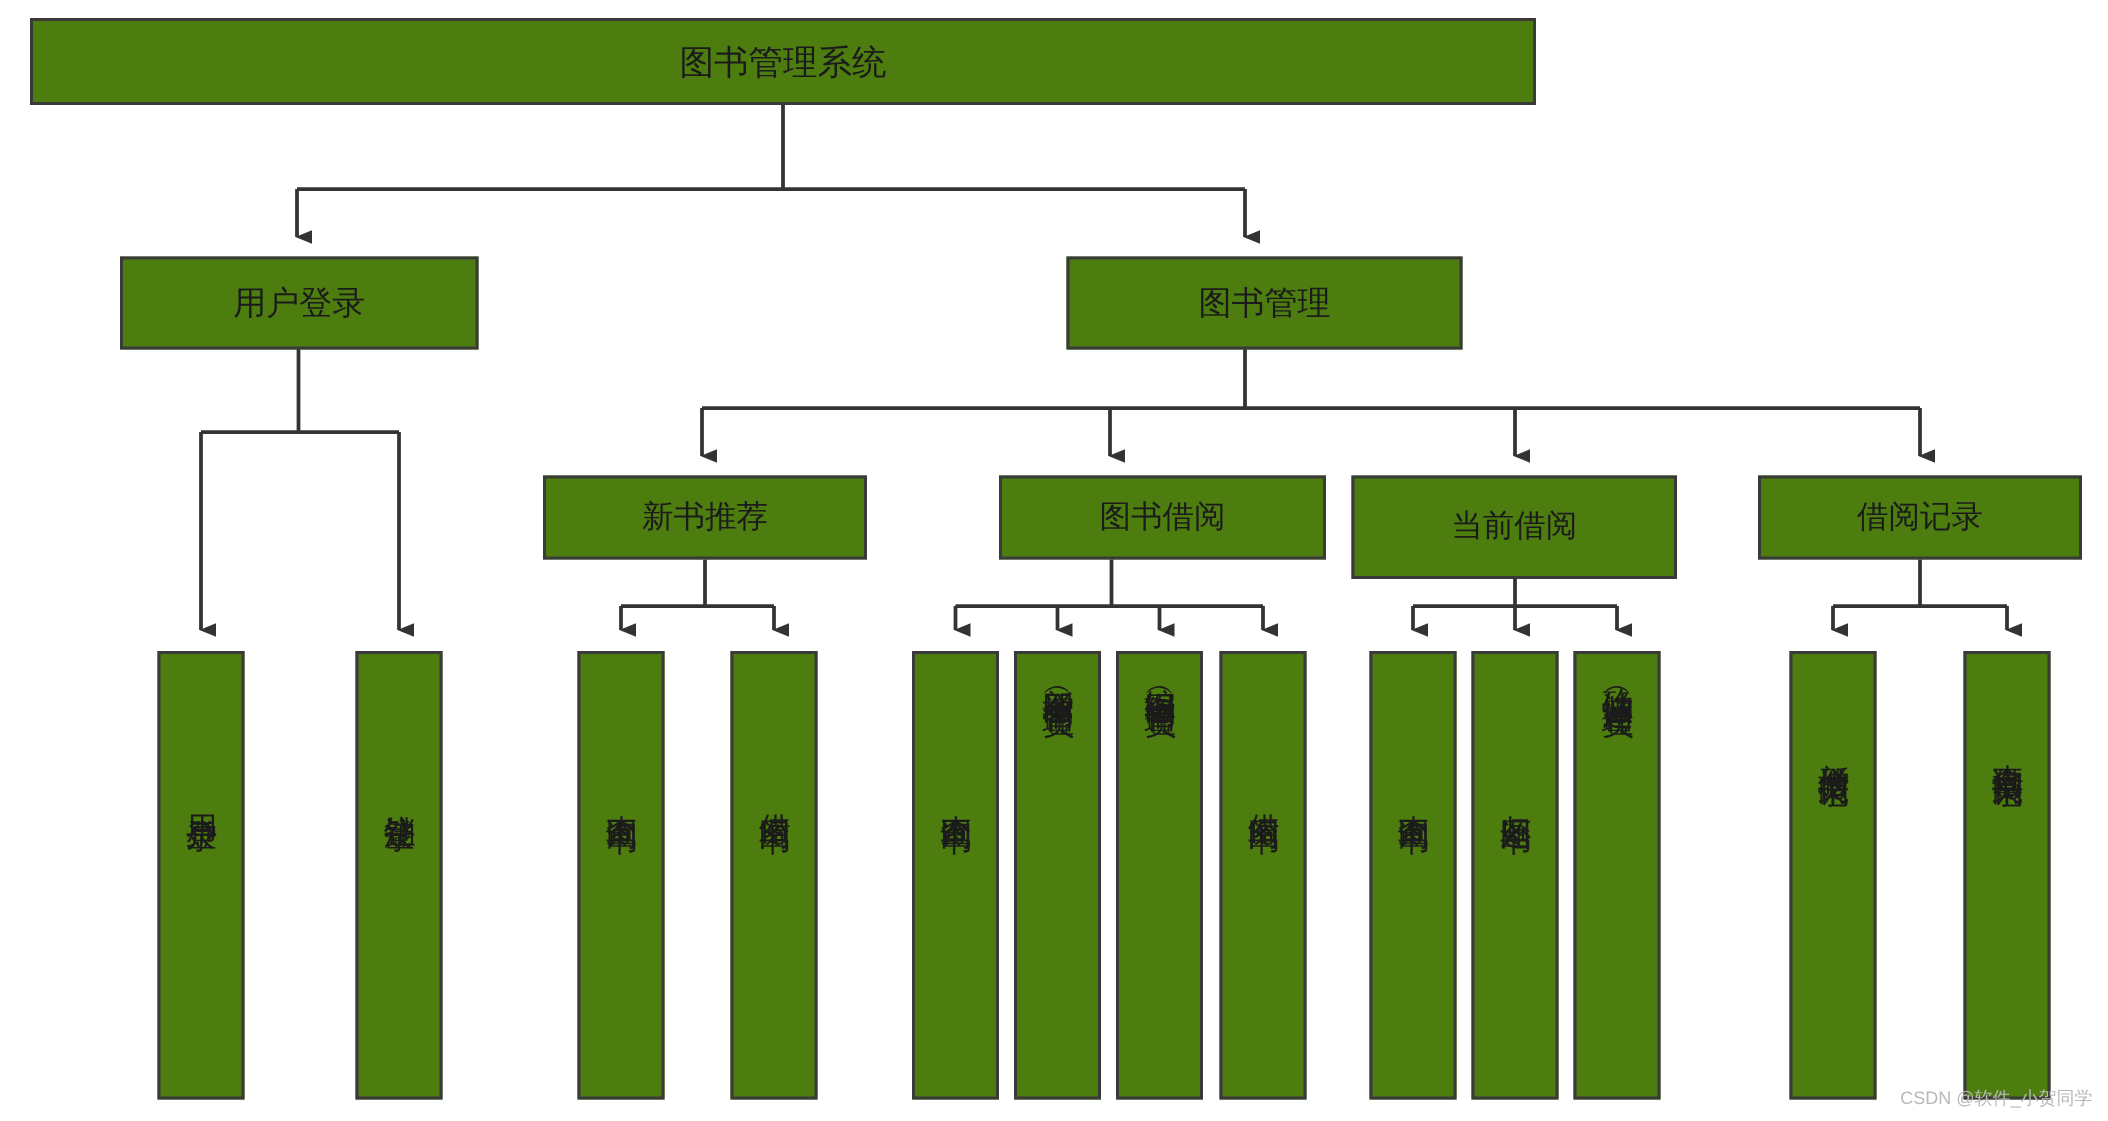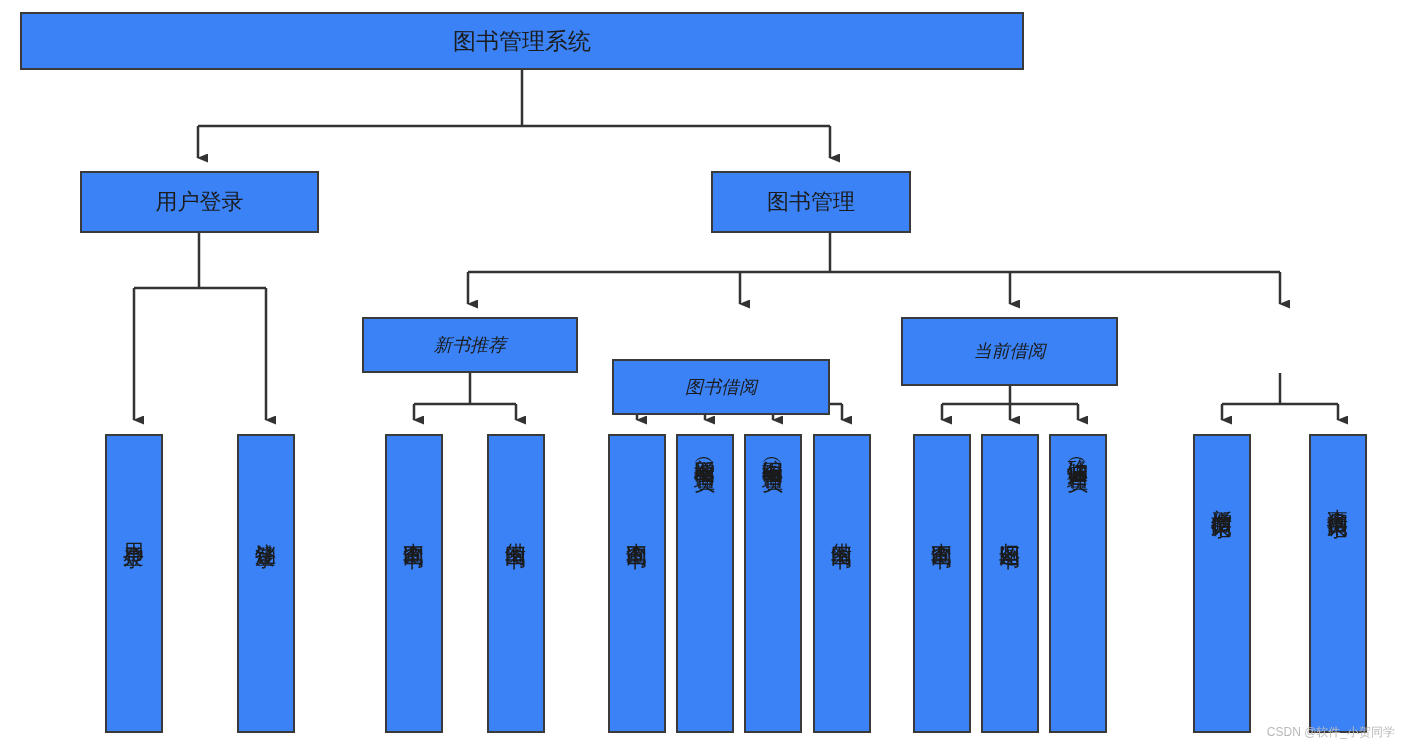--- a/index.html
+++ b/index.html
@@ -22,36 +22,36 @@
     left: 0;
     top: 0;
     width: 1405px;
     height: 747px;
     pointer-events: none;
   }
   .node {
     position: absolute;
     box-sizing: border-box;
     border: 2.5px solid #3a3a3a;
-    background: #3b82f6;
+    background: #4d7c0f;
     display: flex;
     align-items: center;
     justify-content: center;
     color: #1b1b1b;
     z-index: 2;
   }
   .node-label {
     display: block;
     text-align: center;
     line-height: 1.15;
     white-space: nowrap;
   }
   .node.root .node-label { font-size: 23px; }
   .node.lvl1 .node-label { font-size: 22px; }
-  .node.lvl2 .node-label { font-size: 18px; font-style: italic; }
+  .node.lvl2 .node-label { font-size: 21px; }
   .node.leaf {
     align-items: flex-start;
     justify-content: center;
     padding-top: 6px;
   }
   .node.leaf .node-label {
     writing-mode: vertical-rl;
     text-orientation: upright;
     font-size: 21px;
     letter-spacing: 2px;
@@ -129,33 +129,36 @@
     </g>
   </svg>
 
   <div class="node root" style="left:20px; top:12px; width:1004px; height:58px;">
     <span class="node-label">图书管理系统</span>
   </div>
 
   <div class="node lvl1" style="left:80px; top:171px; width:239px; height:62px;">
     <span class="node-label">用户登录</span>
   </div>
-  <div class="node lvl1" style="left:711px; top:171px; width:200px; height:62px;">
+  <div class="node lvl1" style="left:711px; top:171px; width:264px; height:62px;">
     <span class="node-label">图书管理</span>
   </div>
 
   <div class="node lvl2" style="left:362px; top:317px; width:216px; height:56px;">
     <span class="node-label">新书推荐</span>
   </div>
-  <div class="node lvl2" style="left:612px; top:317px; width:218px; height:56px;margin-top:42px;">
+  <div class="node lvl2" style="left:666px; top:317px; width:218px; height:56px;">
     <span class="node-label">图书借阅</span>
   </div>
   <div class="node lvl2" style="left:901px; top:317px; width:217px; height:69px;">
     <span class="node-label">当前借阅</span>
   </div>
+  <div class="node lvl2" style="left:1172px; top:317px; width:216px; height:56px;">
+    <span class="node-label">借阅记录</span>
+  </div>
 
   <div class="node leaf mid" style="left:105px; top:434px; width:58px; height:299px;">
     <span class="node-label">用户登录</span>
   </div>
   <div class="node leaf mid" style="left:237px; top:434px; width:58px; height:299px;">
     <span class="node-label">注销登录</span>
   </div>
 
   <div class="node leaf mid" style="left:385px; top:434px; width:58px; height:299px;">
     <span class="node-label">查询图书</span>

